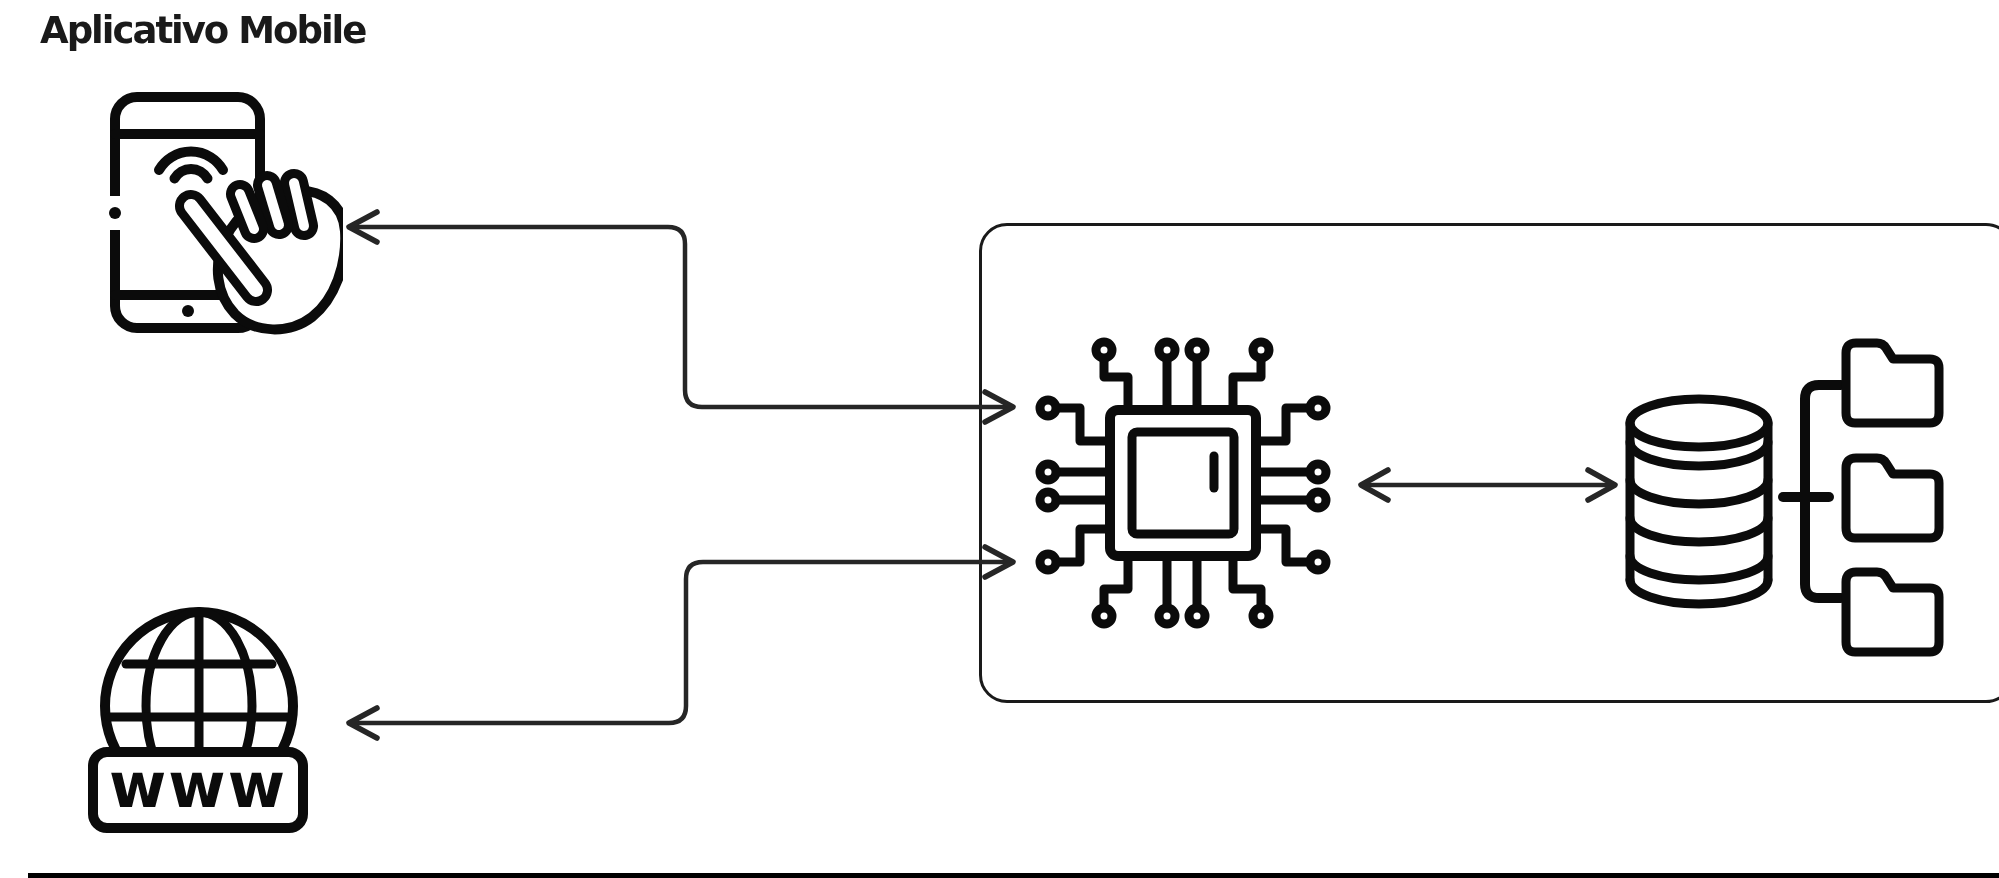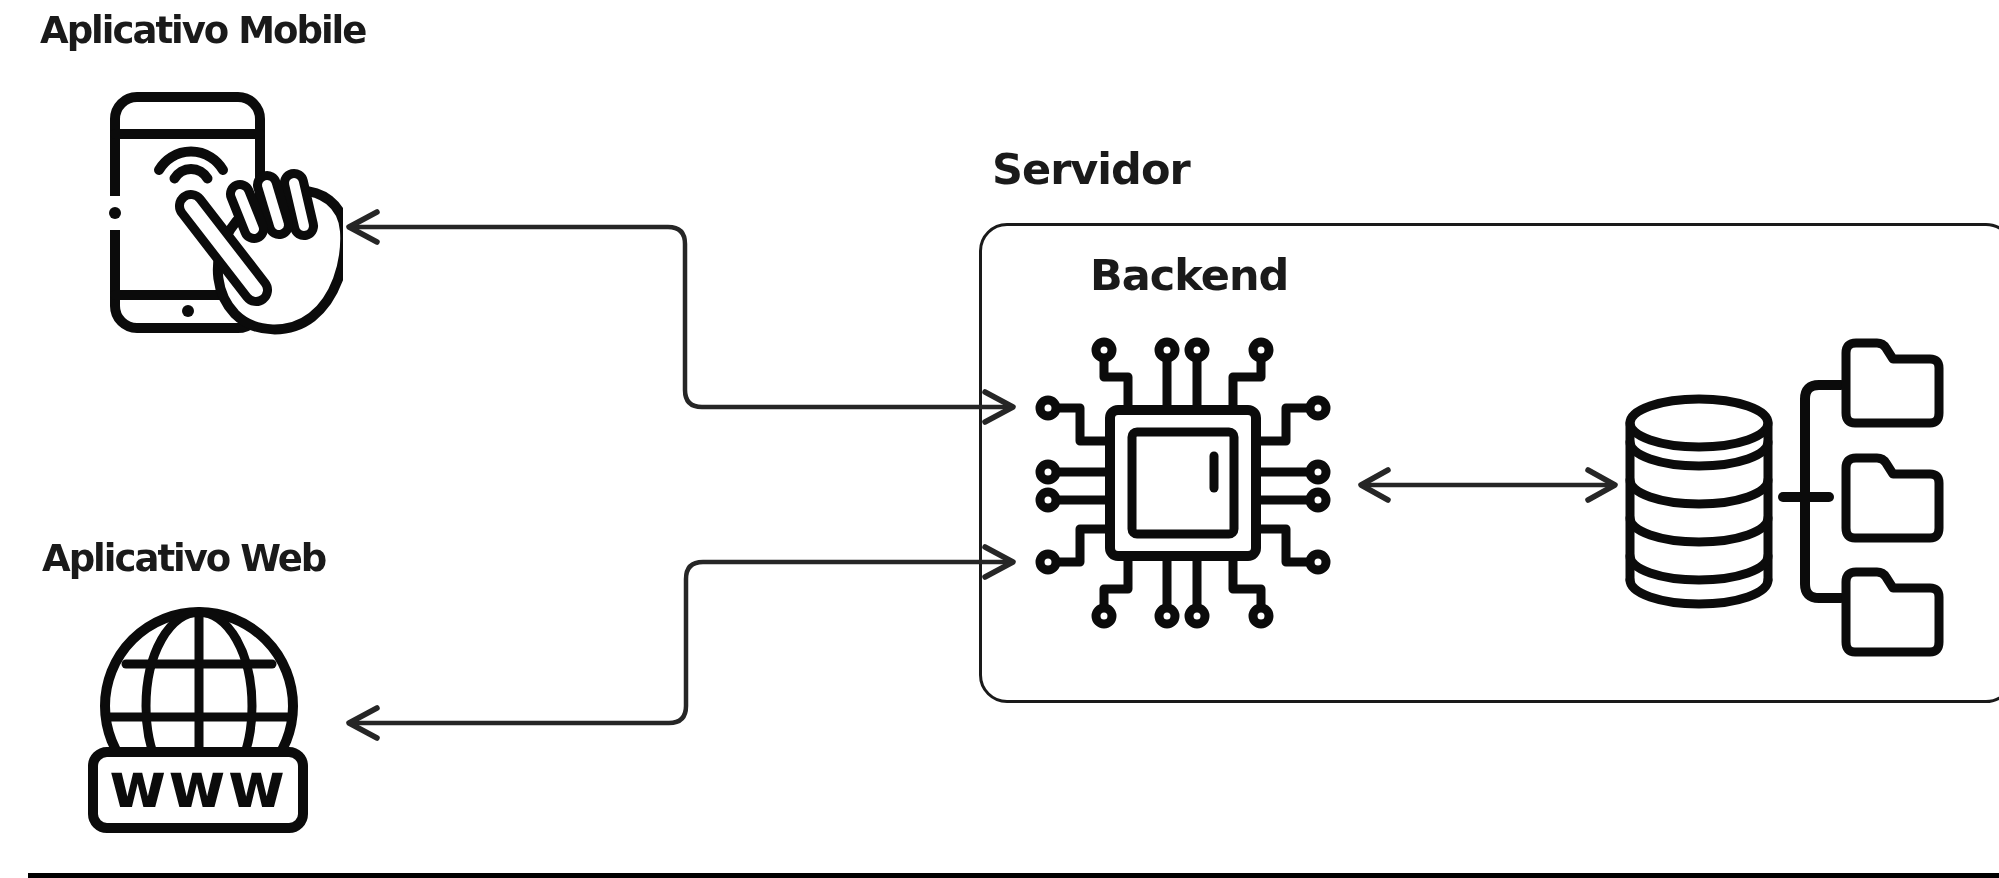--- a/index.html
+++ b/index.html
@@ -18,25 +18,22 @@
   .bottom-bar{position:absolute;left:0;top:873px;width:1999px;height:5px;background:#000000;}
   svg{display:block;}
   .svg-www{font-family:"DejaVu Sans","Liberation Sans",sans-serif;font-weight:bold;letter-spacing:2px;}
 </style>
 </head>
 <body>
 
 <div class="canvas">
 
   <div class="label label-mobile">Aplicativo Mobile</div>
-  <div class="label label-web">Aplicativo Web</div>
-  <div class="label label-server">Servidor</div>
 
   <div class="server-box"></div>
-  <div class="label label-backend">Backend</div>
 
   <svg class="icon" style="left:75px;top:88px;" width="240" height="250" viewBox="0 0 240 250">
     <g stroke="#0b0b0b" fill="none" stroke-linecap="round" stroke-linejoin="round">
       <rect x="12" y="9" width="145" height="231" rx="22" stroke-width="10"></rect>
       <path d="M12,46 H157" stroke-width="10"></path>
       <path d="M12,207 H157" stroke-width="10"></path>
     </g>
     <rect x="4" y="108" width="16" height="34" fill="#ffffff"></rect>
     <circle cx="12" cy="125" r="6" fill="#0b0b0b"></circle>
     <circle cx="85" cy="223" r="6" fill="#0b0b0b"></circle>

